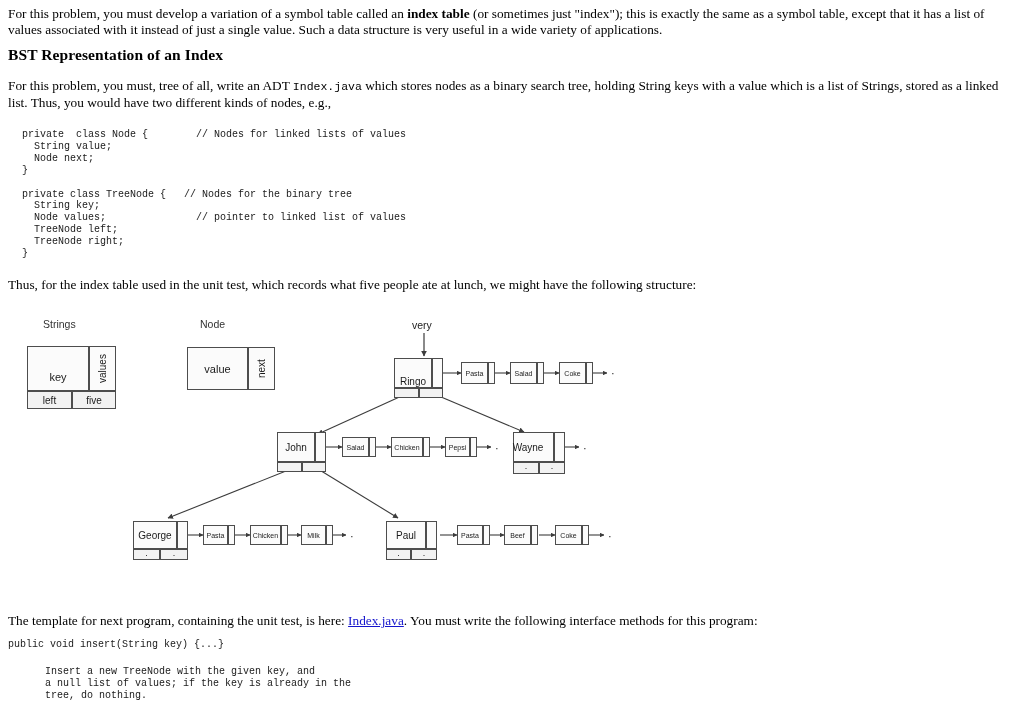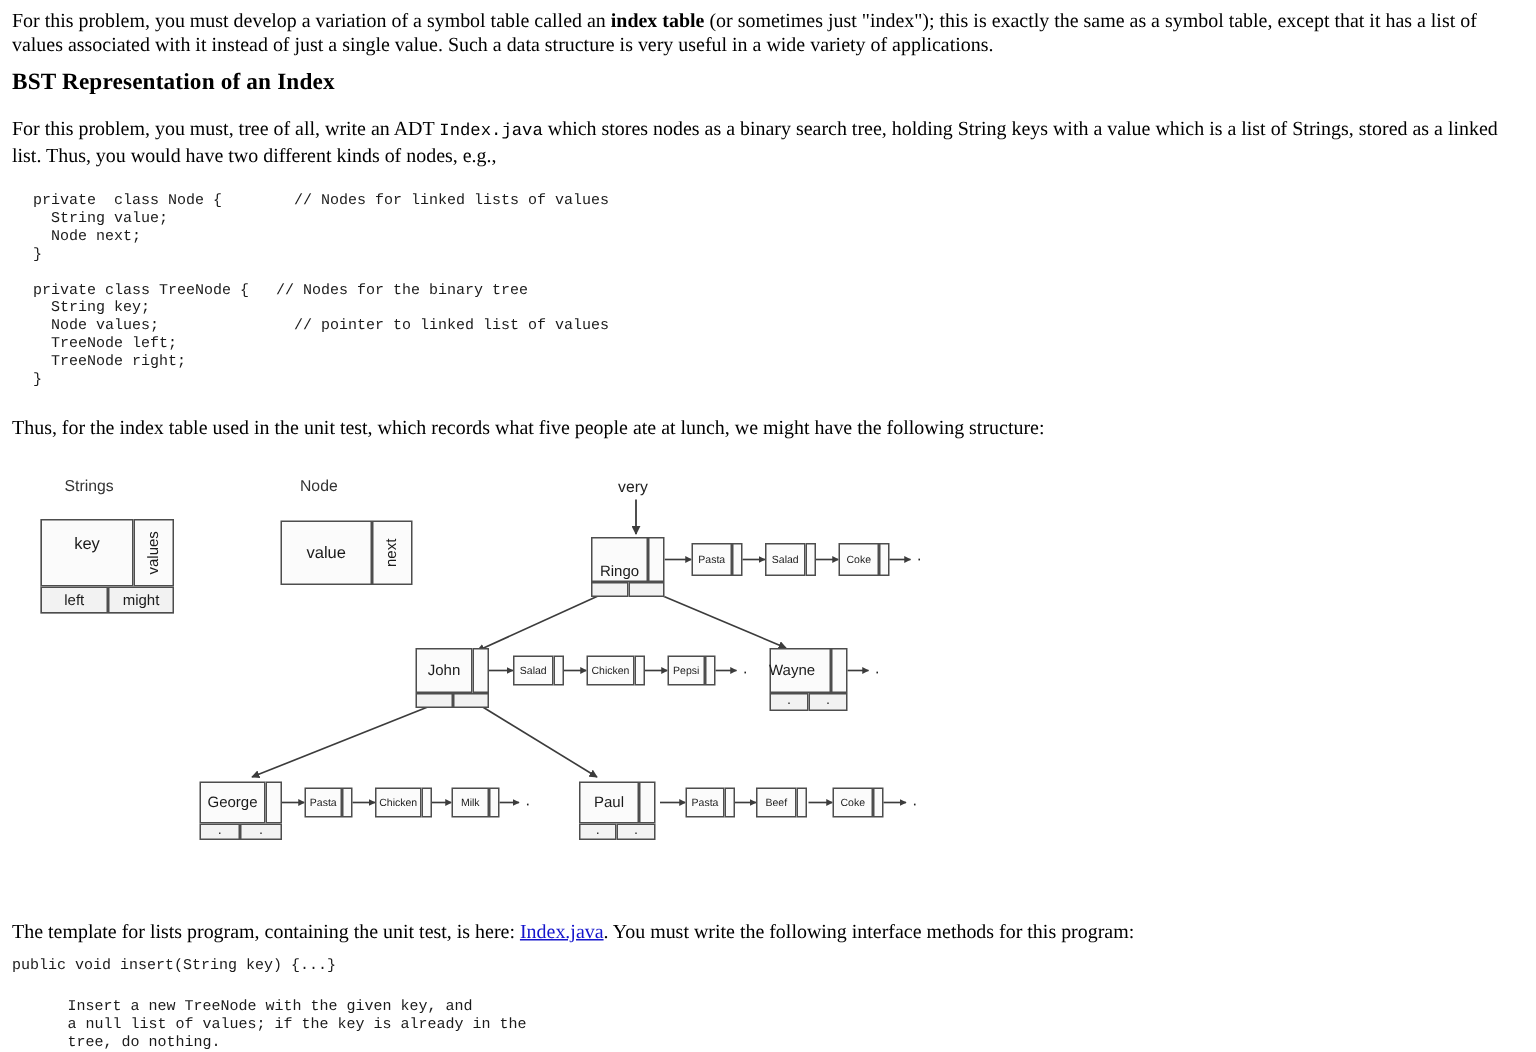--- a/index.html
+++ b/index.html
@@ -183,24 +183,24 @@
   </svg>
 
   <div class="lbl legend-cap" style="left:43px; top:18px;">Strings</div>
 
   <div class="box" style="left:27px; top:46px; width:89px; height:63px;"></div>
   <div class="box cellwhite" style="left:27px; top:46px; width:62px; height:45px;"></div>
   <div class="box cellwhite" style="left:89px; top:46px; width:27px; height:45px;"></div>
   <div class="box cellgrey" style="left:27px; top:91px; width:45px; height:18px;"></div>
   <div class="box cellgrey" style="left:72px; top:91px; width:44px; height:18px;"></div>
 
-  <div class="box-text" style="left:27px; top:32px; width:62px; height:62px; font-size:11px;">key</div>
+  <div class="box-text" style="left:27px; top:46px; width:62px; height:62px; font-size:11px;">key</div>
   <div class="box-text vert" style="left:89px; top:46px; width:27px; height:45px; font-size:10px;">values</div>
   <div class="box-text" style="left:27px; top:91px; width:45px; height:18px; font-size:10px;">left</div>
-  <div class="box-text" style="left:72px; top:91px; width:44px; height:18px; font-size:10px;">might</div>
+  <div class="box-text" style="left:72px; top:91px; width:44px; height:18px; font-size:10px;">five</div>
 
   <div class="lbl legend-cap" style="left:200px; top:18px;">Node</div>
 
   <div class="box cellwhite" style="left:187px; top:47px; width:61px; height:43px;"></div>
   <div class="box cellwhite" style="left:248px; top:47px; width:27px; height:43px;"></div>
   <div class="box-text" style="left:187px; top:47px; width:61px; height:43px; font-size:11px;">value</div>
   <div class="box-text vert" style="left:248px; top:47px; width:27px; height:43px; font-size:10px;">next</div>
 
   <div class="lbl" style="left:412px; top:19px;">very</div>
 
@@ -292,18 +292,18 @@
   <div class="box-text" style="left:504px; top:225px; width:27px; height:20px; font-size:7px;">Beef</div>
 
   <div class="box cellwhite" style="left:555px; top:225px; width:27px; height:20px;"></div>
   <div class="box cellwhite" style="left:582px; top:225px; width:7px; height:20px;"></div>
   <div class="box-text" style="left:555px; top:225px; width:27px; height:20px; font-size:7px;">Coke</div>
 
   <div class="lbl" style="left:608px; top:230px; font-size:11px;">·</div>
 
 </div>
 
-<div class="prose para-tmpl"><span>The template for lists program, containing the unit test, is here: </span><a class="doc-link" href="#">Index.java</a><span>. You must write the following interface methods for this program:</span></div>
+<div class="prose para-tmpl"><span>The template for next program, containing the unit test, is here: </span><a class="doc-link" href="#">Index.java</a><span>. You must write the following interface methods for this program:</span></div>
 
 <pre class="code code-insert-sig">public void insert(String key) {...}</pre>
 <pre class="code code-insert-desc">Insert a new TreeNode with the given key, and
 a null list of values; if the key is already in the
 tree, do nothing.</pre>
 
 </body></html>

